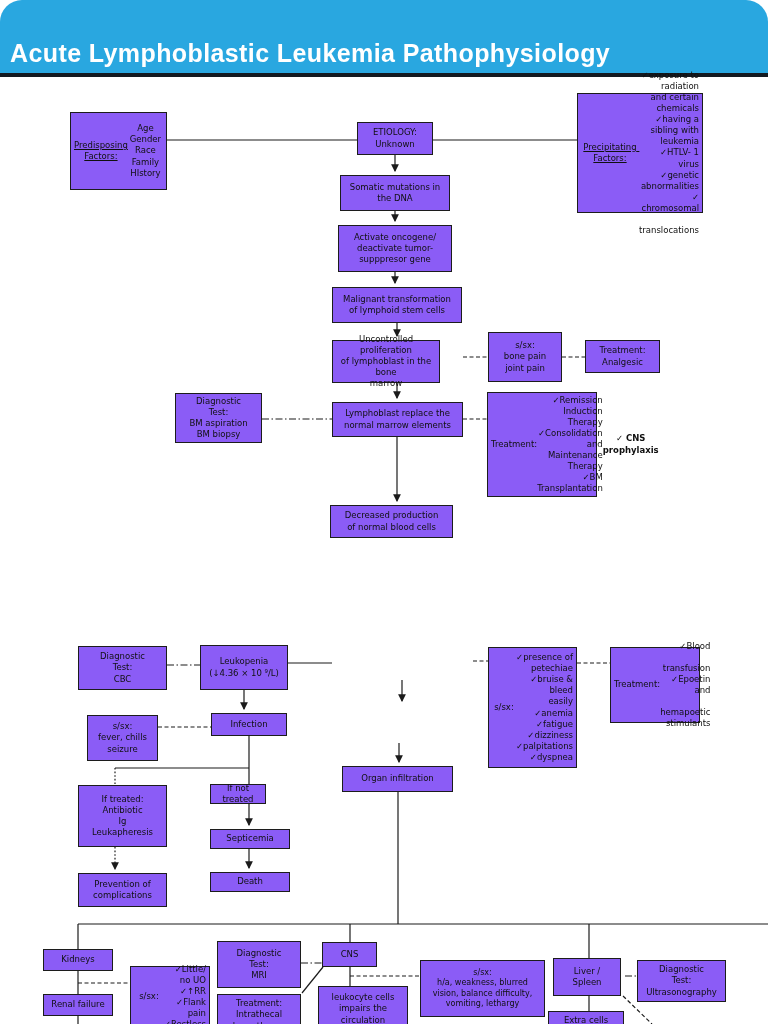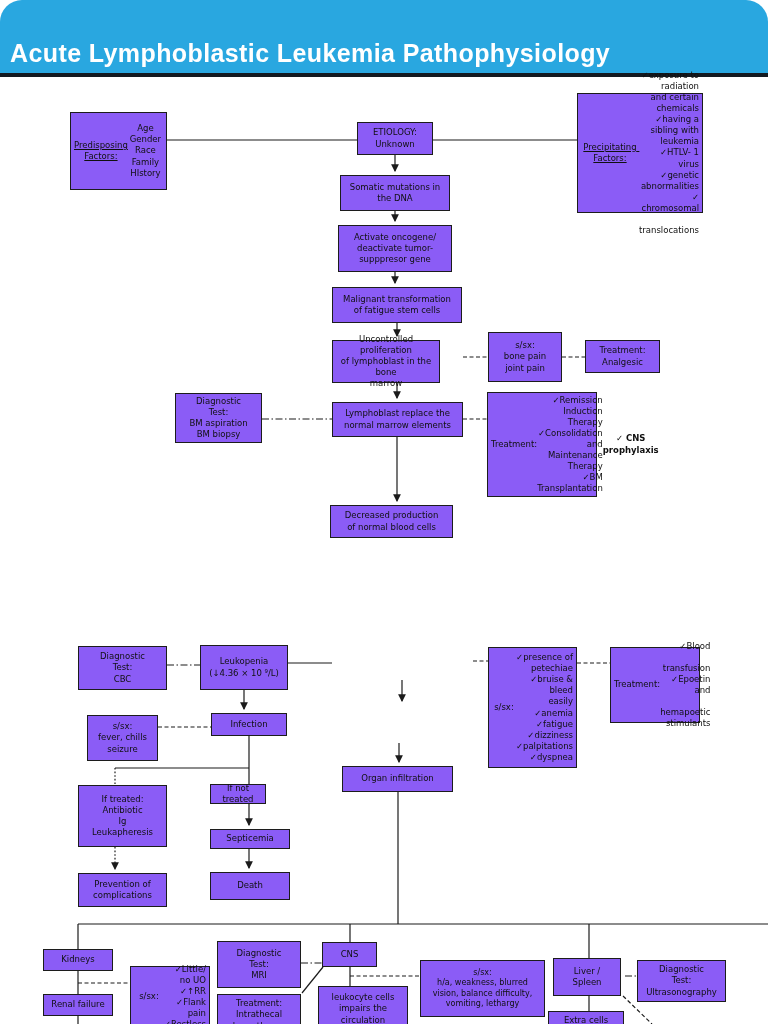--- a/index.html
+++ b/index.html
@@ -114,21 +114,21 @@
     <span class="nb">Somatic mutations in
 the DNA</span>
   </div>
   <div class="node" style="left:338px;top:225px;width:114px;height:47px">
     <span class="nb">Activate oncogene/
 deactivate tumor-
 supppresor gene</span>
   </div>
   <div class="node" style="left:332px;top:287px;width:130px;height:36px">
     <span class="nb">Malignant transformation
-of fatigue stem cells</span>
+of lymphoid stem cells</span>
   </div>
   <div class="node" style="left:332px;top:340px;width:108px;height:43px">
     <span class="nb">Uncontrolled proliferation
 of lymphoblast in the bone
 marrow</span>
   </div>
   <div class="node" style="left:488px;top:332px;width:74px;height:50px">
     <span class="nb">s/sx:
 bone pain
 joint pain</span>
@@ -207,21 +207,21 @@
 Antibiotic
 Ig
 Leukapheresis</span>
   </div>
   <div class="node" style="left:210px;top:784px;width:56px;height:20px">
     <span class="nb">If not treated</span>
   </div>
   <div class="node" style="left:210px;top:829px;width:80px;height:20px">
     <span class="nb">Septicemia</span>
   </div>
-  <div class="node" style="left:210px;top:872px;width:80px;height:28px">
+  <div class="node" style="left:210px;top:872px;width:80px;height:20px">
     <span class="nb">Death</span>
   </div>
   <div class="node" style="left:78px;top:873px;width:89px;height:34px">
     <span class="nb">Prevention of
 complications</span>
   </div>
 
   <div class="node" style="left:43px;top:949px;width:70px;height:22px">
     <span class="nb">Kidneys</span>
   </div>

